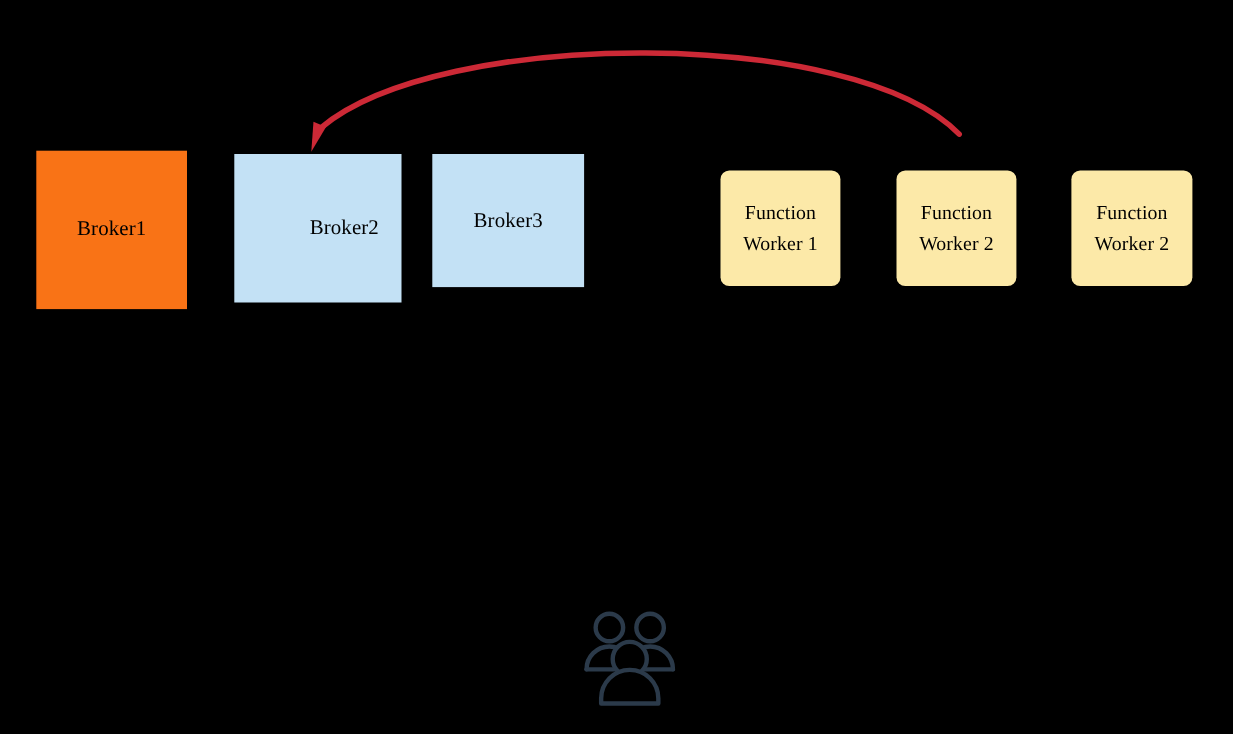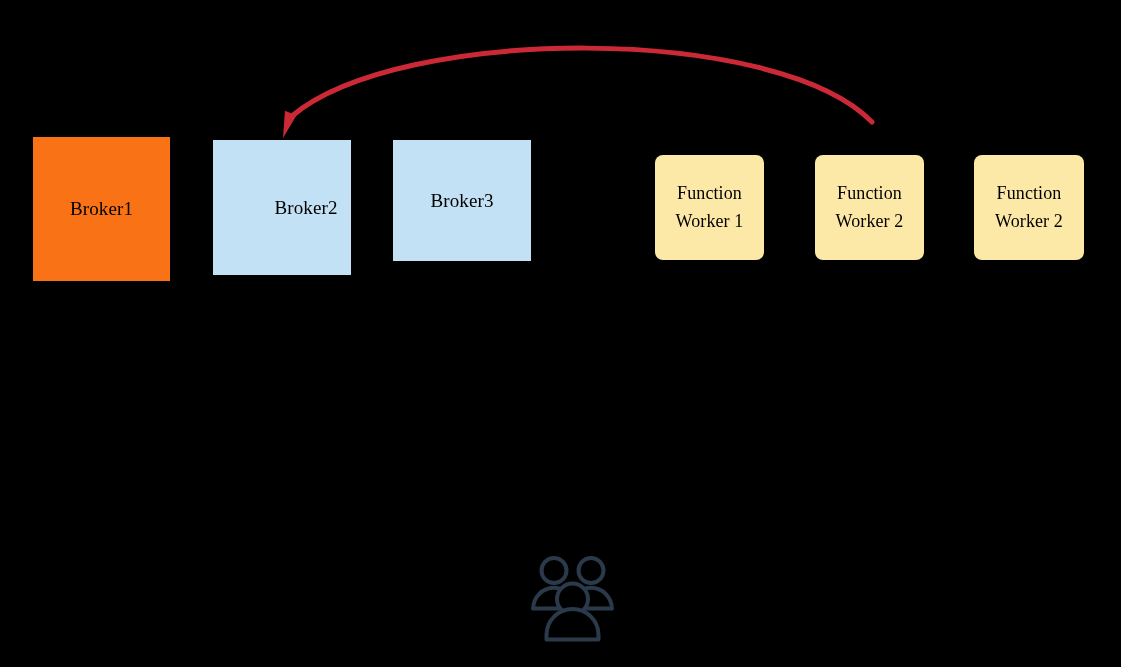--- a/index.html
+++ b/index.html
@@ -51,21 +51,21 @@
   #users-icon-wrap {
     position: absolute;
   }
 </style>
 </head>
 <body style="background: rgb(0, 0, 0);">
 
 <div id="canvas" style="width: 1121px; height: 667px; background: rgb(0, 0, 0);">
 
   <div class="node broker" id="broker-1" style="left: 33px; top: 137px; width: 137px; height: 144px; background-color: #f97316; color: rgb(0, 0, 0);">Broker1</div>
-  <div class="node broker" id="broker-2" style="left: 213px; top: 140px; width: 138px; height: 135px; background-color: rgb(195, 225, 245); color: rgb(0, 0, 0); padding-left: 48px;">Broker2</div>
+  <div class="node broker" id="broker-2" style="left: 213px; top: 140px; width: 152px; height: 135px; background-color: rgb(195, 225, 245); color: rgb(0, 0, 0); padding-left: 48px;">Broker2</div>
   <div class="node broker" id="broker-3" style="left: 393px; top: 140px; width: 138px; height: 121px; background-color: rgb(195, 225, 245); color: rgb(0, 0, 0);">Broker3</div>
 
   <div class="node worker" id="worker-1" style="left: 655px; top: 155px; width: 109px; height: 105px; background-color: rgb(252, 233, 168); color: rgb(0, 0, 0);">Function
 Worker 1</div>
   <div class="node worker" id="worker-2" style="left: 815px; top: 155px; width: 109px; height: 105px; background-color: rgb(252, 233, 168); color: rgb(0, 0, 0);">Function
 Worker 2</div>
   <div class="node worker" id="worker-3" style="left: 974px; top: 155px; width: 110px; height: 105px; background-color: rgb(252, 233, 168); color: rgb(0, 0, 0);">Function
 Worker 2</div>
 
   <svg id="arrow-layer" viewBox="0 0 1121 667">

